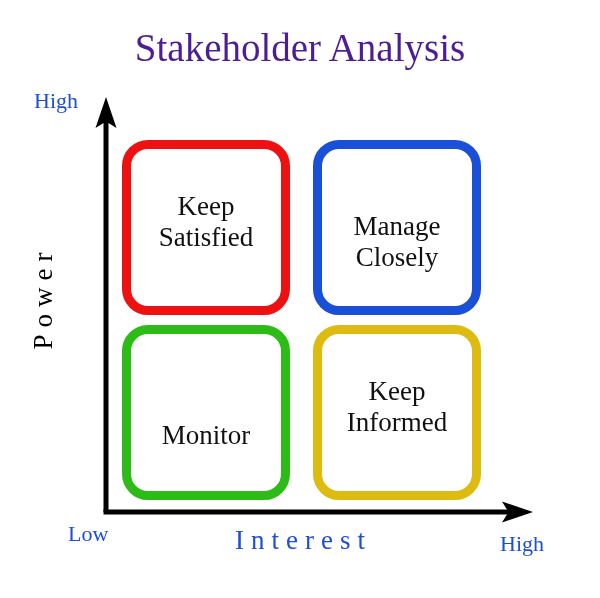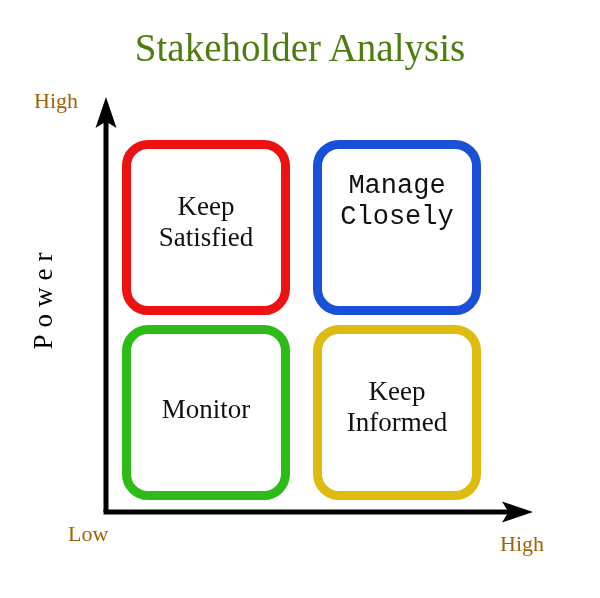--- a/index.html
+++ b/index.html
@@ -26,21 +26,21 @@
   
   .title {
     position: absolute;
     left: 0;
     top: 26px;
     width: 600px;
     text-align: center;
     font-size: 39px;
     line-height: 44px;
     font-weight: 400;
-    color: #4d7c0f;
+    color: #4c1d95;
     white-space: nowrap;
   }
 
   
   .axes-svg {
     position: absolute;
     left: 0;
     top: 0;
     width: 600px;
     height: 598px;
@@ -76,28 +76,28 @@
     white-space: pre-line;
     font-weight: 400;
   }
 
   .quad.q-tl { left: 0px;   top: 0px;   }
   .quad.q-tr { left: 191px; top: 0px;   }
   .quad.q-bl { left: 0px;   top: 185px; }
   .quad.q-br { left: 191px; top: 185px; }
 
   .quad.q-tl .qlabel { padding-top: 42px; }
-  .quad.q-tr .qlabel { padding-top: 22px; font-family: Liberation Mono, monospace; }
-  .quad.q-bl .qlabel { padding-top: 60px; }
+  .quad.q-tr .qlabel { padding-top: 62px; }
+  .quad.q-bl .qlabel { padding-top: 86px; }
   .quad.q-br .qlabel { padding-top: 42px; }
 
   
   .ax-label {
     position: absolute;
-    color: #a16207;
+    color: #1d4ed8;
     white-space: nowrap;
   }
   .lbl-high-top {
     left: 34px;
     top: 88px;
     font-size: 22px;
     line-height: 26px;
   }
   .lbl-low {
     left: 42px;
@@ -179,16 +179,17 @@
     </div>
 
   </div>
 
   <div class="ax-label lbl-high-top">High</div>
 
   <div class="ax-label lbl-low">Low</div>
 
   <div class="ax-label lbl-high-right">High</div>
 
+  <div class="ax-label lbl-interest">Interest</div>
 
   <div class="lbl-power">Power</div>
 
 </div>
 
 </body></html>

